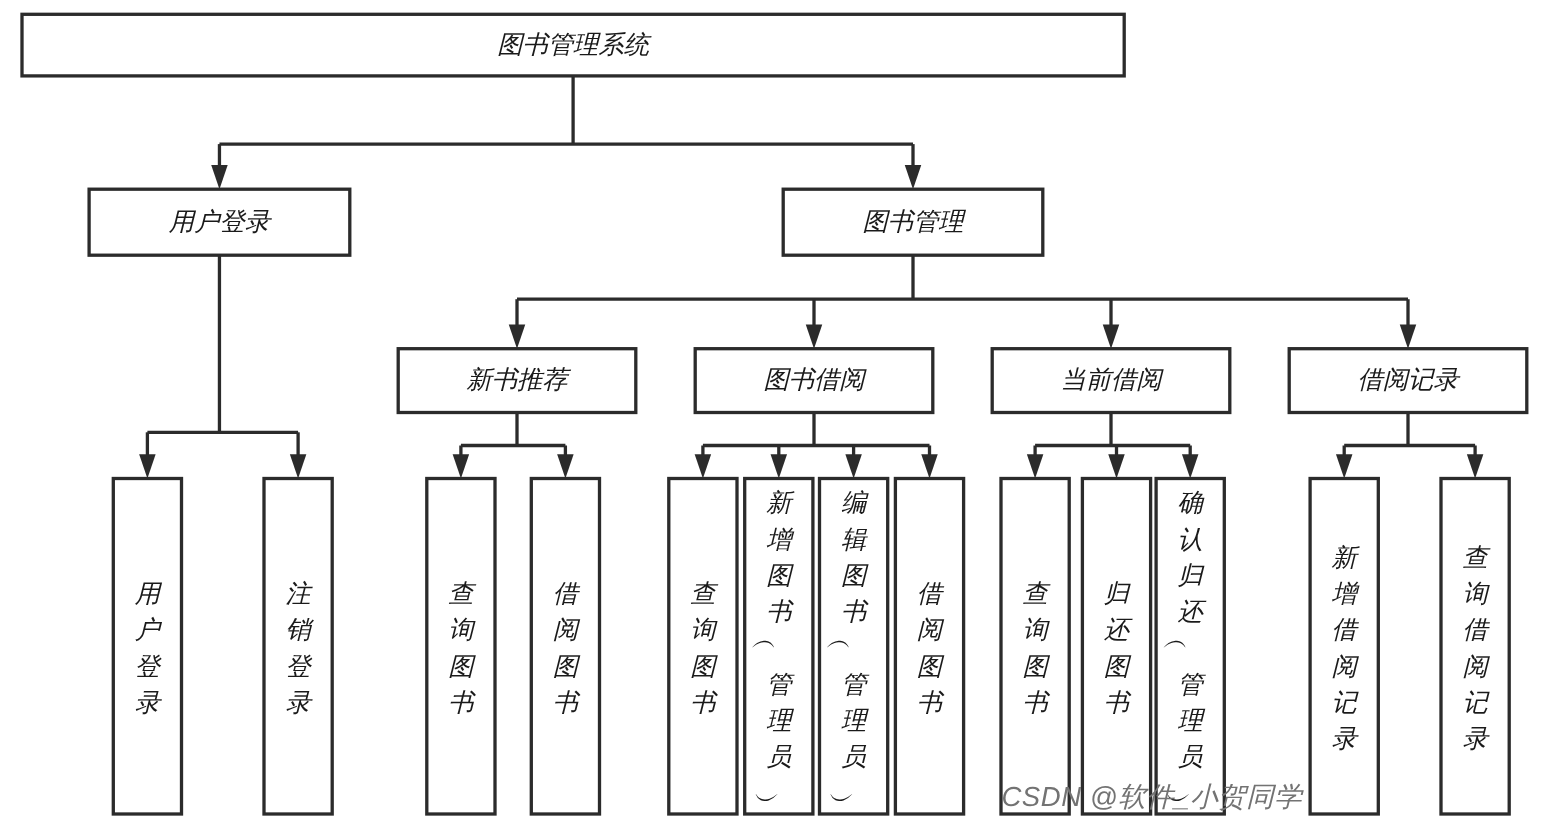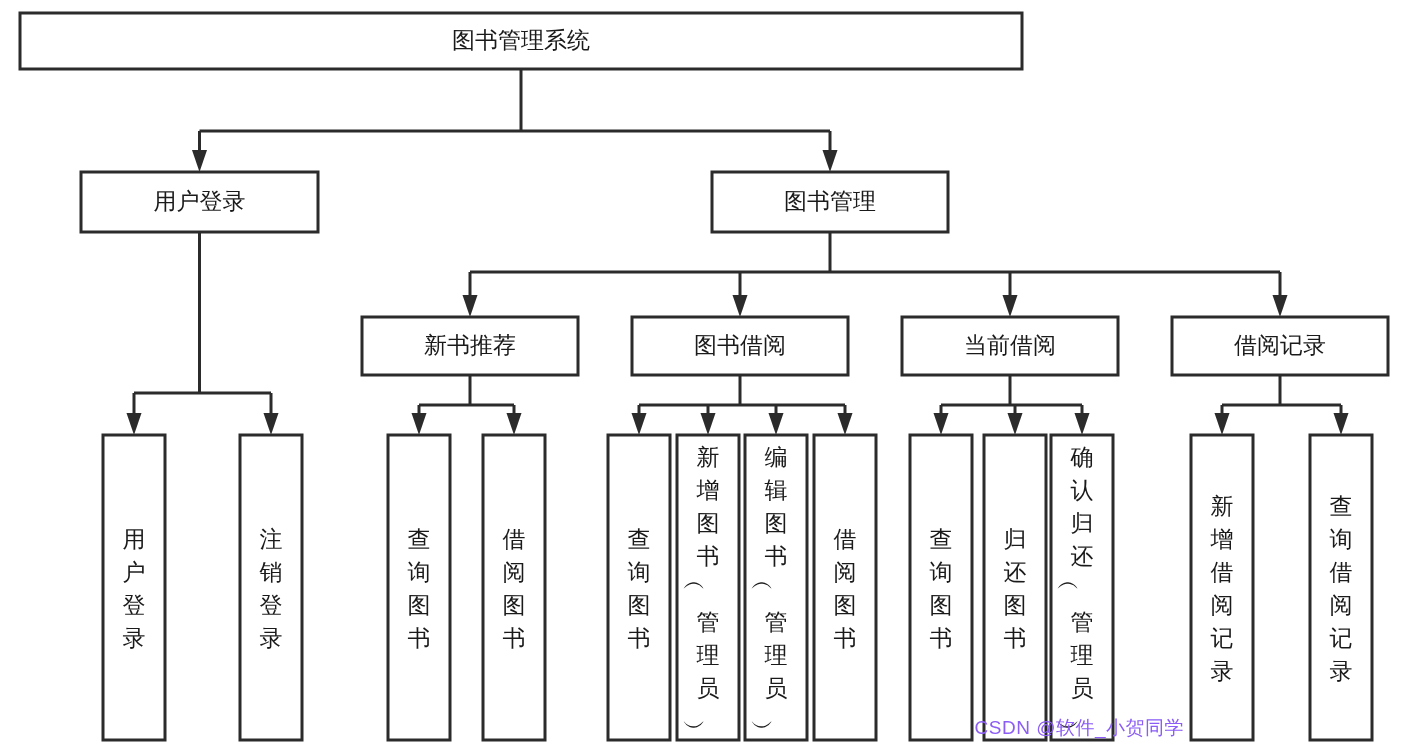--- a/index.html
+++ b/index.html
@@ -13,20 +13,21 @@
     font-family: "Liberation Sans", "DejaVu Sans", sans-serif;
     overflow: hidden;
     position: relative;
   }
   #diagram-root {
     position: absolute;
     left: 0;
     top: 0;
     width: 1194px;
     height: 747px;
+    font-style: italic;
   }
   svg.diagram {
     display: block;
     width: 1405px;
     height: 747px;
   }
   .node-box {
     fill: #ffffff;
     stroke: #2b2b2b;
     stroke-width: 3;
@@ -52,22 +53,22 @@
     font-family: "Liberation Sans", "DejaVu Sans", sans-serif;
     font-size: 23px;
     fill: #1a1a1a;
     text-anchor: middle;
   }
   .watermark {
     position: absolute;
     right: 10px;
     bottom: 6px;
     font-family: "Liberation Sans", "DejaVu Sans", sans-serif;
-    font-size: 19px;
-    color: #8b5cf6;
+    font-size: 25px;
+    color: #737373;
     white-space: nowrap;
     letter-spacing: 0.5px;
     user-select: none;
   }
 </style>
 </head>
 <body>
 
 <div id="diagram-root">
   <svg class="diagram" viewBox="0 0 1405 747" xmlns="http://www.w3.org/2000/svg">

